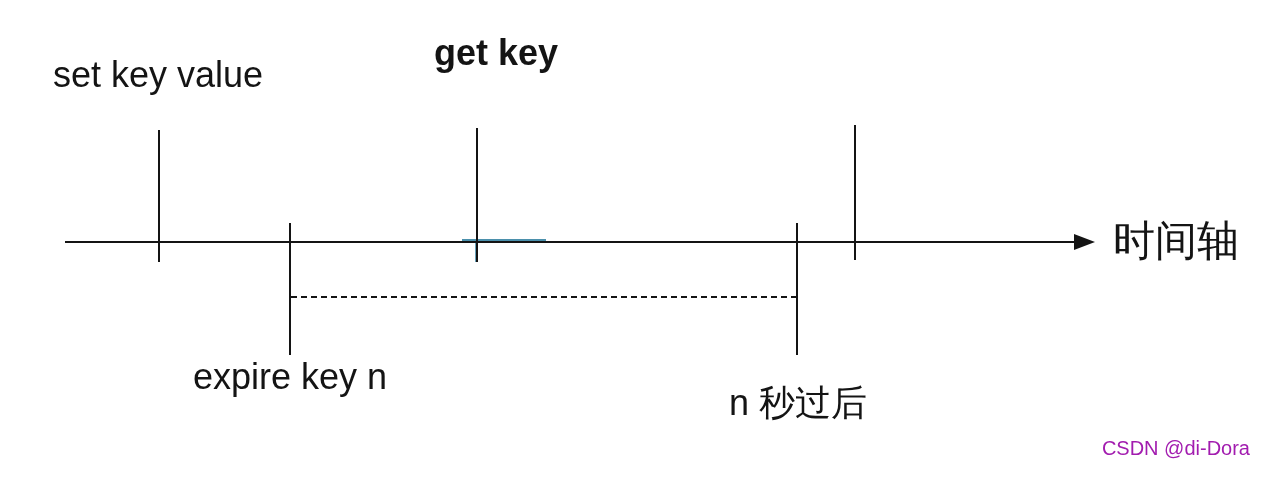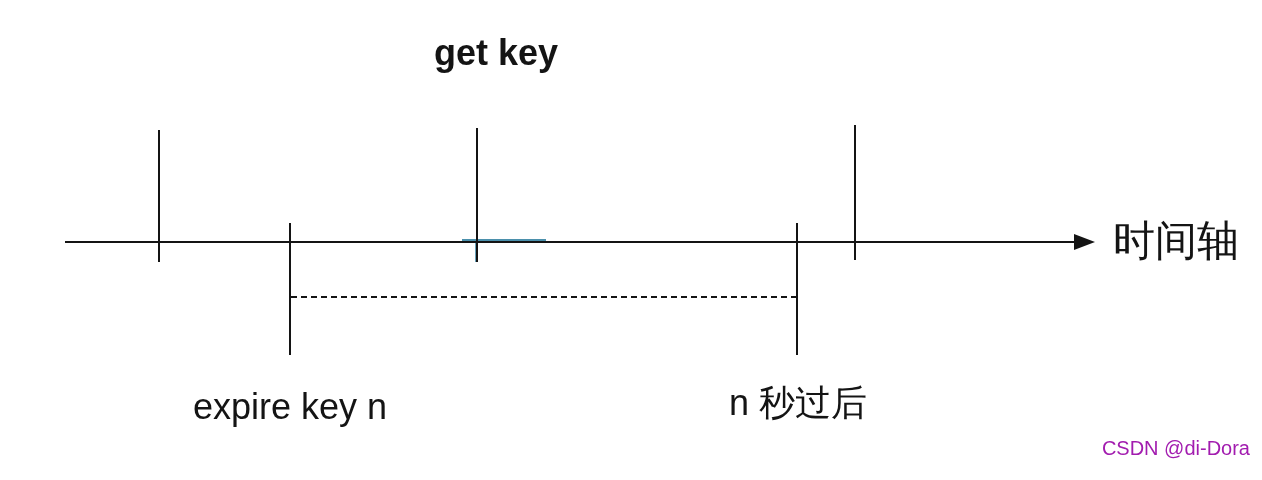--- a/index.html
+++ b/index.html
@@ -106,27 +106,30 @@
   <div class="accent-v"></div>
 
   <div class="tick" style="left:158px; top:130px; height:132px;"></div>
   <div class="tick" style="left:289px; top:223px; height:132px;"></div>
   <div class="tick" style="left:476px; top:128px; height:134px;"></div>
   <div class="tick" style="left:796px; top:223px; height:132px;"></div>
   <div class="tick" style="left:854px; top:125px; height:135px;"></div>
 
   <div class="dashed-span"></div>
 
+  <div class="evt-label" style="left:158px; top:54px;">
+    <div>set key value</div>
+  </div>
 
   <div class="evt-label" style="left:496px; top:32px;font-weight:bold;">
     <div>get key</div>
   </div>
 
 
-  <div class="evt-label" style="left:290px; top:386px;">
+  <div class="evt-label" style="left:290px; top:356px;">
     <div>expire key n</div>
   </div>
 
   <div class="evt-label" style="left:798px; top:382px;">
     <div>n 秒过后</div>
   </div>
 
   <div class="watermark">CSDN @di-Dora</div>
 
 </div>

